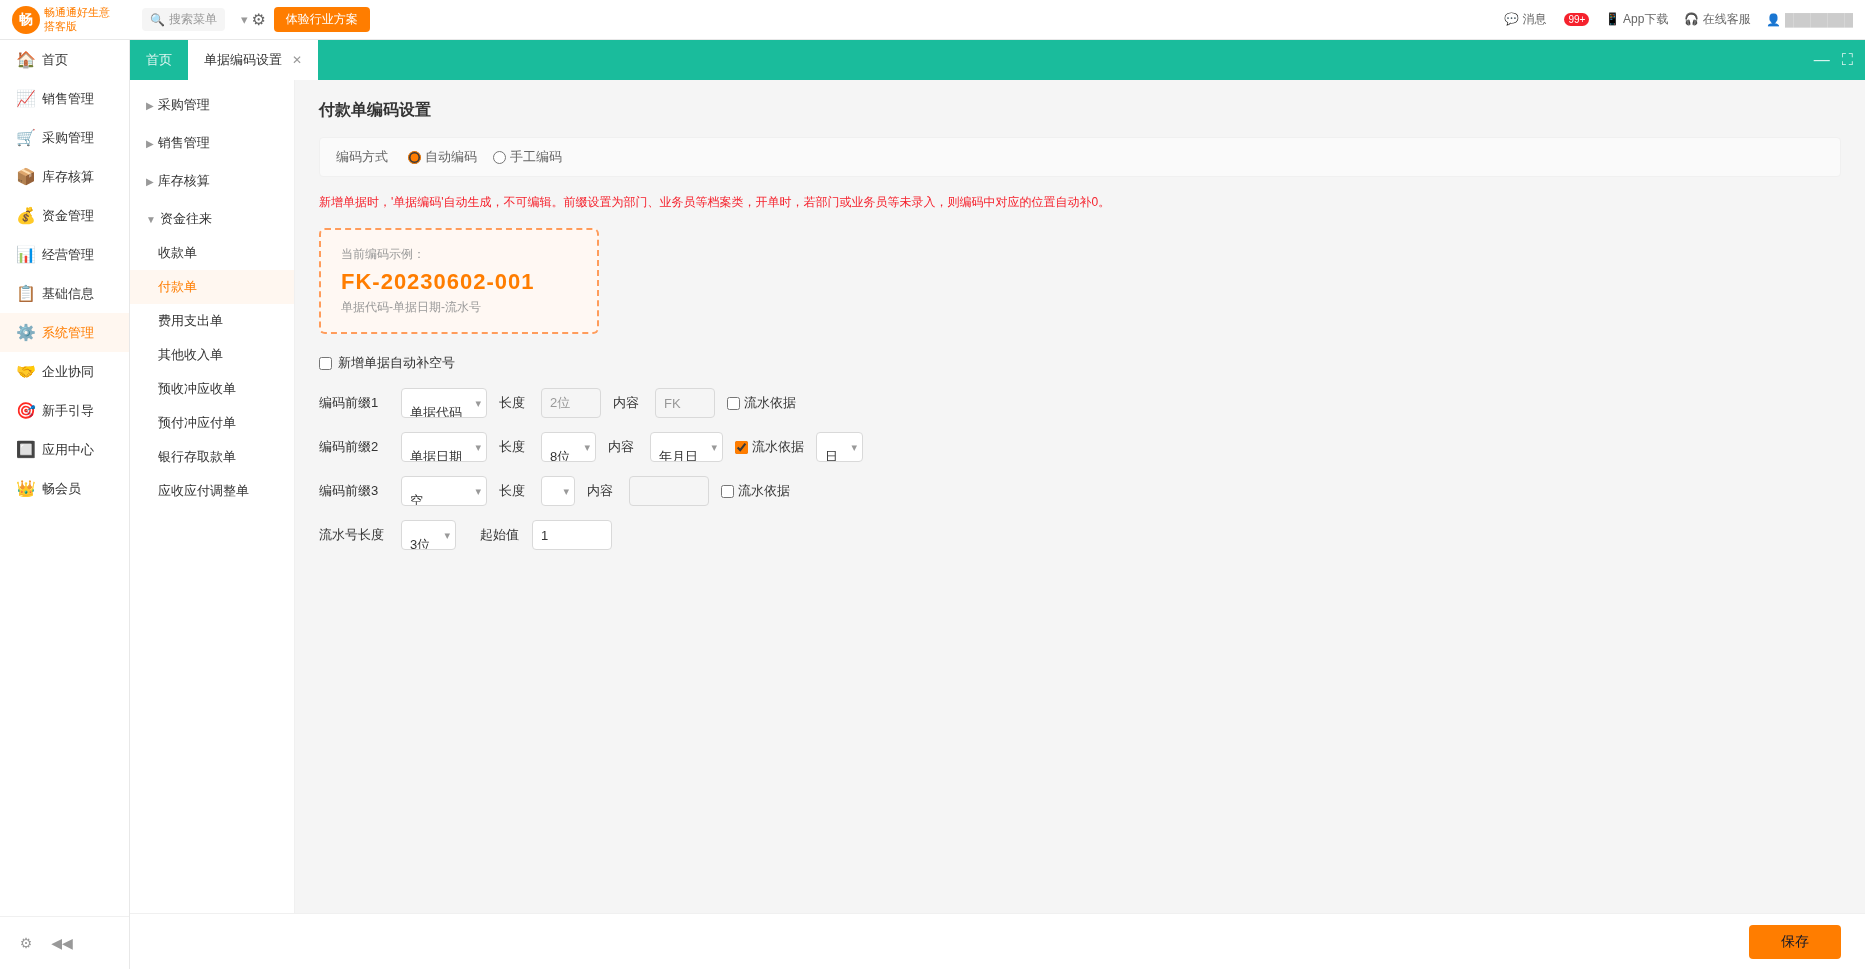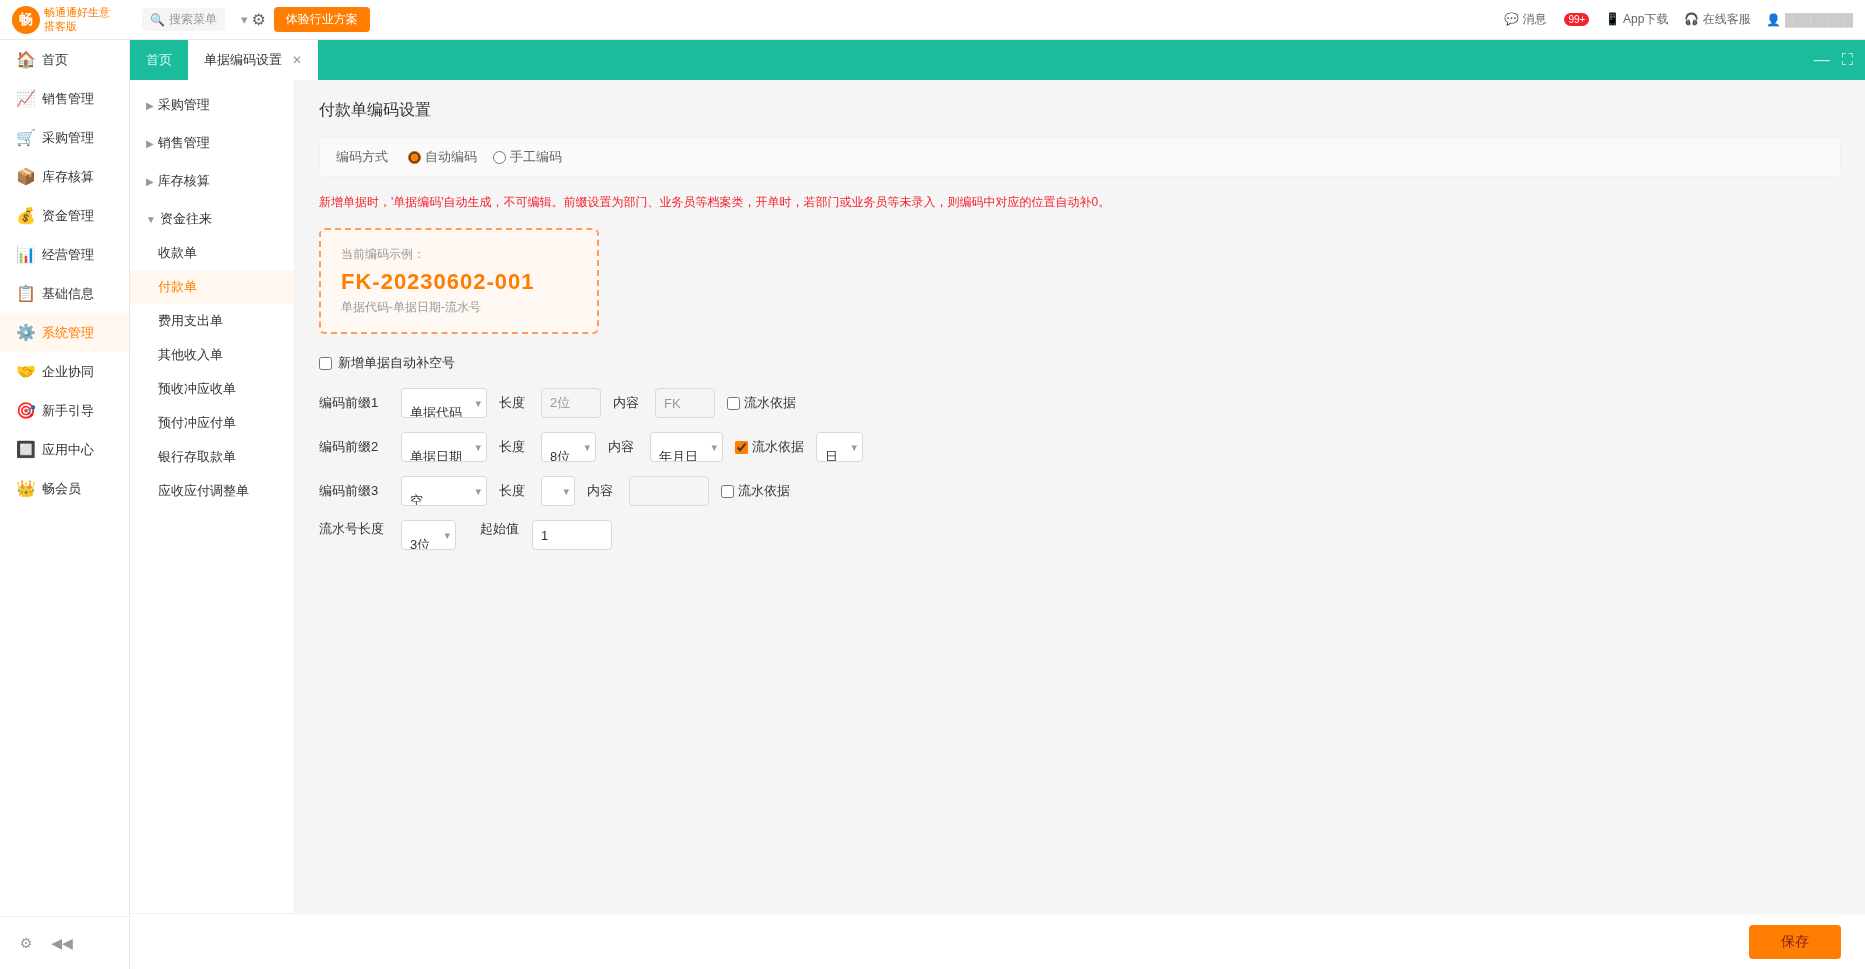--- a/index.html
+++ b/index.html
@@ -45,21 +45,21 @@
     .menu-group { margin-bottom: 4px; }
     .menu-group-title { display: flex; align-items: center; gap: 4px; padding: 8px 16px; font-size: 13px; color: #333; cursor: pointer; }
     .menu-group-title .arrow { font-size: 10px; color: #999; }
     .menu-item { padding: 8px 16px 8px 28px; font-size: 13px; color: #333; cursor: pointer; transition: background 0.2s; }
     .menu-item.active { background: #fff7f0; color: #ff7d00; font-weight: 400; }
 
     
     .right-panel { flex: 1; padding: 20px 24px; overflow-y: auto; }
 
     
-    .form-title { font-size: 16px; font-weight: 400; color: #333; margin-bottom: 16px; }
+    .form-title { font-size: 16px; font-weight: 700; color: #333; margin-bottom: 16px; }
 
     
     .encoding-method { border: 1px solid #f0f0f0; border-radius: 4px; padding: 10px 16px; margin-bottom: 16px; display: flex; align-items: center; gap: 16px; background: #fafafa; }
     .encoding-method label { font-size: 13px; color: #666; }
     .radio-group { display: flex; align-items: flex-end; gap: 16px; }
     .radio-item { display: flex; align-items: center; gap: 4px; cursor: pointer; font-size: 13px; }
     .radio-item input[type="radio"] { accent-color: #ff7d00; }
 
     
     .info-text { font-size: 12px; color: #666; margin-bottom: 16px; line-height: 1.6; }
@@ -77,31 +77,31 @@
 
     
     .form-row { display: flex; align-items: center; gap: 12px; margin-bottom: 14px; flex-wrap: wrap; }
     .form-label { font-size: 13px; color: #333; white-space: nowrap; min-width: 70px; }
     .form-input { height: 30px; border: 1px solid #d9d9d9; border-radius: 4px; padding: 0 8px; font-size: 13px; color: #333; background: #fff; }
     .form-input-readonly { height: 30px; border: 1px solid #d9d9d9; border-radius: 4px; padding: 0 8px; font-size: 13px; color: #333; background: #f5f5f5; cursor: not-allowed; min-width: 60px; display: flex; align-items: center; }
     .form-checkbox-label { display: flex; align-items: center; gap: 4px; font-size: 13px; color: #333; }
     .form-checkbox-label input[type="checkbox"] { accent-color: #ff7d00; }
 
     
-    .serial-row { display: flex; gap: 12px; margin-bottom: 14px; }
+    .serial-row { display: flex; align-items: center; gap: 12px; margin-bottom: 14px; }
 
     
     .separator-row { display: flex; align-items: center; gap: 12px; margin-bottom: 14px; }
     .separator-options { display: flex; align-items: center; gap: 12px; }
     .sep-option { display: flex; align-items: center; gap: 4px; font-size: 13px; cursor: pointer; }
     .sep-option input[type="radio"] { accent-color: #ff7d00; }
 
     
     .bottom-bar { height: 56px; background: #fff; border-top: 1px solid #f0f0f0; display: flex; align-items: center; justify-content: flex-end; padding: 0 24px; flex-shrink: 0; }
-    .save-btn { background: #ff7d00; color: #7f1d1d; border: none; border-radius: 4px; padding: 8px 32px; font-size: 14px; cursor: pointer; }
+    .save-btn { background: #ff7d00; color: #0f172a; border: none; border-radius: 4px; padding: 8px 32px; font-size: 14px; cursor: pointer; }
 
     
     .sel-wrap { position: relative; display: inline-flex; align-items: center; }
     .sel-wrap select { height: 30px; border: 1px solid #d9d9d9; border-radius: 4px; padding: 16px 24px 0 8px; font-size: 13px; color: #333; background: #fff; cursor: pointer; appearance: none; -webkit-appearance: none; }
     .sel-wrap::after { content: '▾'; position: absolute; right: 6px; font-size: 11px; color: #999; pointer-events: none; }
   </style>
 </head>
 <body>
 
 <div class="top-bar">

